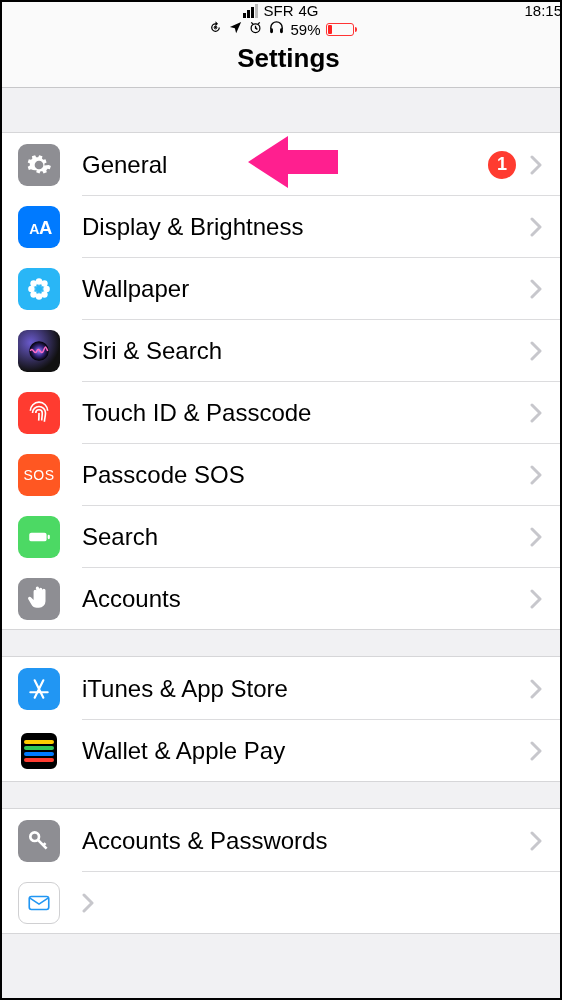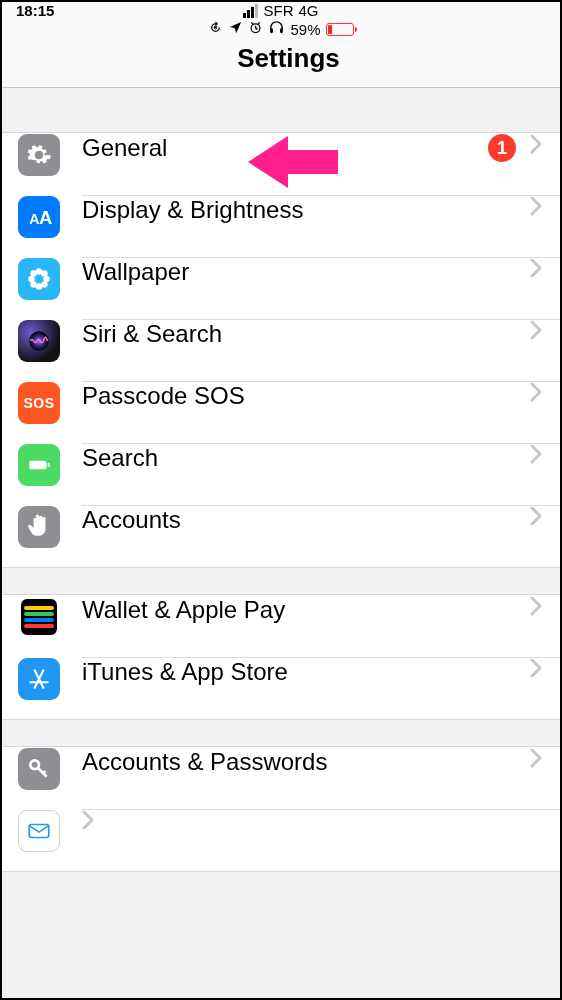--- a/index.html
+++ b/index.html
@@ -13,21 +13,21 @@
     display: flex;
     align-items: center;
     justify-content: space-between;
     padding: 0 8px;
     font-size: 15px;
     font-weight: 500;
     color: #000;
     flex-direction: column;
   }
   .status-left, .status-right { display: flex; align-items: center; gap: 5px; }
-  .status-center { position: absolute; left: 0; right: 0; text-align: left; font-weight: 700; pointer-events: none; margin-left: 16px; }
+  .status-center { position: absolute; left: 0; right: 0; text-align: right; font-weight: 400; pointer-events: none; }
   .signal { display: inline-flex; gap: 1px; align-items: flex-end; }
   .signal .bar { width: 3px; background: #000; }
   .signal .b1 { height: 5px; }
   .signal .b2 { height: 8px; }
   .signal .b3 { height: 11px; }
   .signal .b4 { height: 14px; background: #bbb; }
   .battery-shell {
     width: 28px; height: 13px; border: 1px solid #f33; border-radius: 3px; position: relative;
     display: inline-flex; align-items: center; padding: 1px;
   }
@@ -48,20 +48,21 @@
   .group-gap-small { height: 26px; }
 
   .list {
     background: #fff;
     border-top: 1px solid #d6d6d8;
     border-bottom: 1px solid #d6d6d8;
   }
 
   .row {
     display: flex;
+    align-items: center;
     min-height: 62px;
     padding: 1px 18px 0 16px;
     position: relative;
     cursor: pointer;
   }
   .row + .row::before {
     content: "";
     position: absolute;
     left: 80px; right: 0; top: 0;
     height: 1px; background: #dcdcde;
@@ -98,21 +99,21 @@
     pointer-events: none;
   }
 
   
   .bg-general   { background: #8e8e93; }
   .bg-display   { background: #007aff; }
   .bg-wallpaper { background: #29b6f6; }
   .bg-sounds    { background: #ff2d55; }
   .bg-siri      { background: radial-gradient(circle at 30% 30%, #6a5acd, #111 70%); }
   .bg-touchid   { background: #ff3b30; }
-  .bg-sos       { background: #ff5722; font-weight:700; font-size:14px; letter-spacing:0.5px; }
+  .bg-sos       { background: #ff5722; font-weight:400; font-size:14px; letter-spacing:0.5px; }
   .bg-battery   { background: #4cd964; }
   .bg-privacy   { background: #8e8e93; }
   .bg-itunes    { background: #2196f3; }
   .bg-wallet    { background: #000; border:3px solid #fff; box-shadow: inset 0 0 0 2px #000; }
   .bg-accounts  { background: #8e8e93; }
   .bg-mail      { background: #fff; border:1px solid #d0d0d2; }
 
   
   .icon-slot svg { width: 26px; height: 26px; }
   .bg-wallet .card-stack { width: 30px; display:flex; flex-direction:column; gap:2px;}
@@ -240,20 +241,38 @@
           </svg>
         </div>
         <div class="label">Siri &amp; Search</div>
         <div class="chevron">
           <svg width="12" height="20" viewBox="0 0 12 20">
             <path d="M2 2l8 8-8 8" fill="none" stroke="#c7c7cc" stroke-width="3" stroke-linecap="round" stroke-linejoin="round"></path>
           </svg>
         </div>
       </div>
       <div class="row">
+        <div class="icon-slot bg-touchid">
+          <svg viewBox="0 0 24 24">
+            <g fill="none" stroke="#fff" stroke-width="1.5">
+              <path d="M6 12a6 6 0 0 1 12 0c0 3-1 6-1 8"></path>
+              <path d="M9 12a3 3 0 0 1 6 0c0 3-0.5 5-0.5 7"></path>
+              <path d="M12 12c0 3 0 5-0.3 7"></path>
+              <path d="M4 10a8 8 0 0 1 16 0"></path>
+            </g>
+          </svg>
+        </div>
+        <div class="label">Touch ID &amp; Passcode</div>
+        <div class="chevron">
+          <svg width="12" height="20" viewBox="0 0 12 20">
+            <path d="M2 2l8 8-8 8" fill="none" stroke="#c7c7cc" stroke-width="3" stroke-linecap="round" stroke-linejoin="round"></path>
+          </svg>
+        </div>
+      </div>
+      <div class="row">
         <div class="icon-slot bg-sos">
           <span style="color:#fff;">SOS</span>
         </div>
         <div class="label">Passcode SOS</div>
         <div class="chevron">
           <svg width="12" height="20" viewBox="0 0 12 20">
             <path d="M2 2l8 8-8 8" fill="none" stroke="#c7c7cc" stroke-width="3" stroke-linecap="round" stroke-linejoin="round"></path>
           </svg>
         </div>
       </div>
@@ -280,51 +299,51 @@
         <div class="label">Accounts</div>
         <div class="chevron">
           <svg width="12" height="20" viewBox="0 0 12 20">
             <path d="M2 2l8 8-8 8" fill="none" stroke="#c7c7cc" stroke-width="3" stroke-linecap="round" stroke-linejoin="round"></path>
           </svg>
         </div>
       </div>
     </div>
     <div class="group-gap-small"></div>
     <div class="list">
+      <div class="row">
+        <div class="icon-slot bg-itunes">
+          <svg viewBox="0 0 24 24">
+            <g stroke="#fff" stroke-width="2" stroke-linecap="round">
+              <path d="M8 4l8 16M16 4L8 20M4 15h16"></path>
+            </g>
+          </svg>
+        </div>
+        <div class="label">iTunes &amp; App Store</div>
+        <div class="chevron">
+          <svg width="12" height="20" viewBox="0 0 12 20">
+            <path d="M2 2l8 8-8 8" fill="none" stroke="#c7c7cc" stroke-width="3" stroke-linecap="round" stroke-linejoin="round"></path>
+          </svg>
+        </div>
+      </div>
       <div class="row">
         <div class="icon-slot bg-wallet">
           <div class="card-stack">
             <div style="background:#ffcc00"></div>
             <div style="background:#34c759"></div>
             <div style="background:#007aff"></div>
             <div style="background:#ff3b30"></div>
           </div>
         </div>
         <div class="label">Wallet &amp; Apple Pay</div>
         <div class="chevron">
           <svg width="12" height="20" viewBox="0 0 12 20">
             <path d="M2 2l8 8-8 8" fill="none" stroke="#c7c7cc" stroke-width="3" stroke-linecap="round" stroke-linejoin="round"></path>
           </svg>
         </div>
       </div>
-      <div class="row">
-        <div class="icon-slot bg-itunes">
-          <svg viewBox="0 0 24 24">
-            <g stroke="#fff" stroke-width="2" stroke-linecap="round">
-              <path d="M8 4l8 16M16 4L8 20M4 15h16"></path>
-            </g>
-          </svg>
-        </div>
-        <div class="label">iTunes &amp; App Store</div>
-        <div class="chevron">
-          <svg width="12" height="20" viewBox="0 0 12 20">
-            <path d="M2 2l8 8-8 8" fill="none" stroke="#c7c7cc" stroke-width="3" stroke-linecap="round" stroke-linejoin="round"></path>
-          </svg>
-        </div>
-      </div>
     </div>
     <div class="group-gap-small"></div>
     <div class="list">
       <div class="row">
         <div class="icon-slot bg-accounts">
           <svg viewBox="0 0 24 24">
             <circle cx="8" cy="8" r="4" fill="none" stroke="#fff" stroke-width="2.5"></circle>
             <path stroke="#fff" stroke-width="2.5" d="M11 11l8 8m-3-3l2-2"></path>
           </svg>
         </div>

